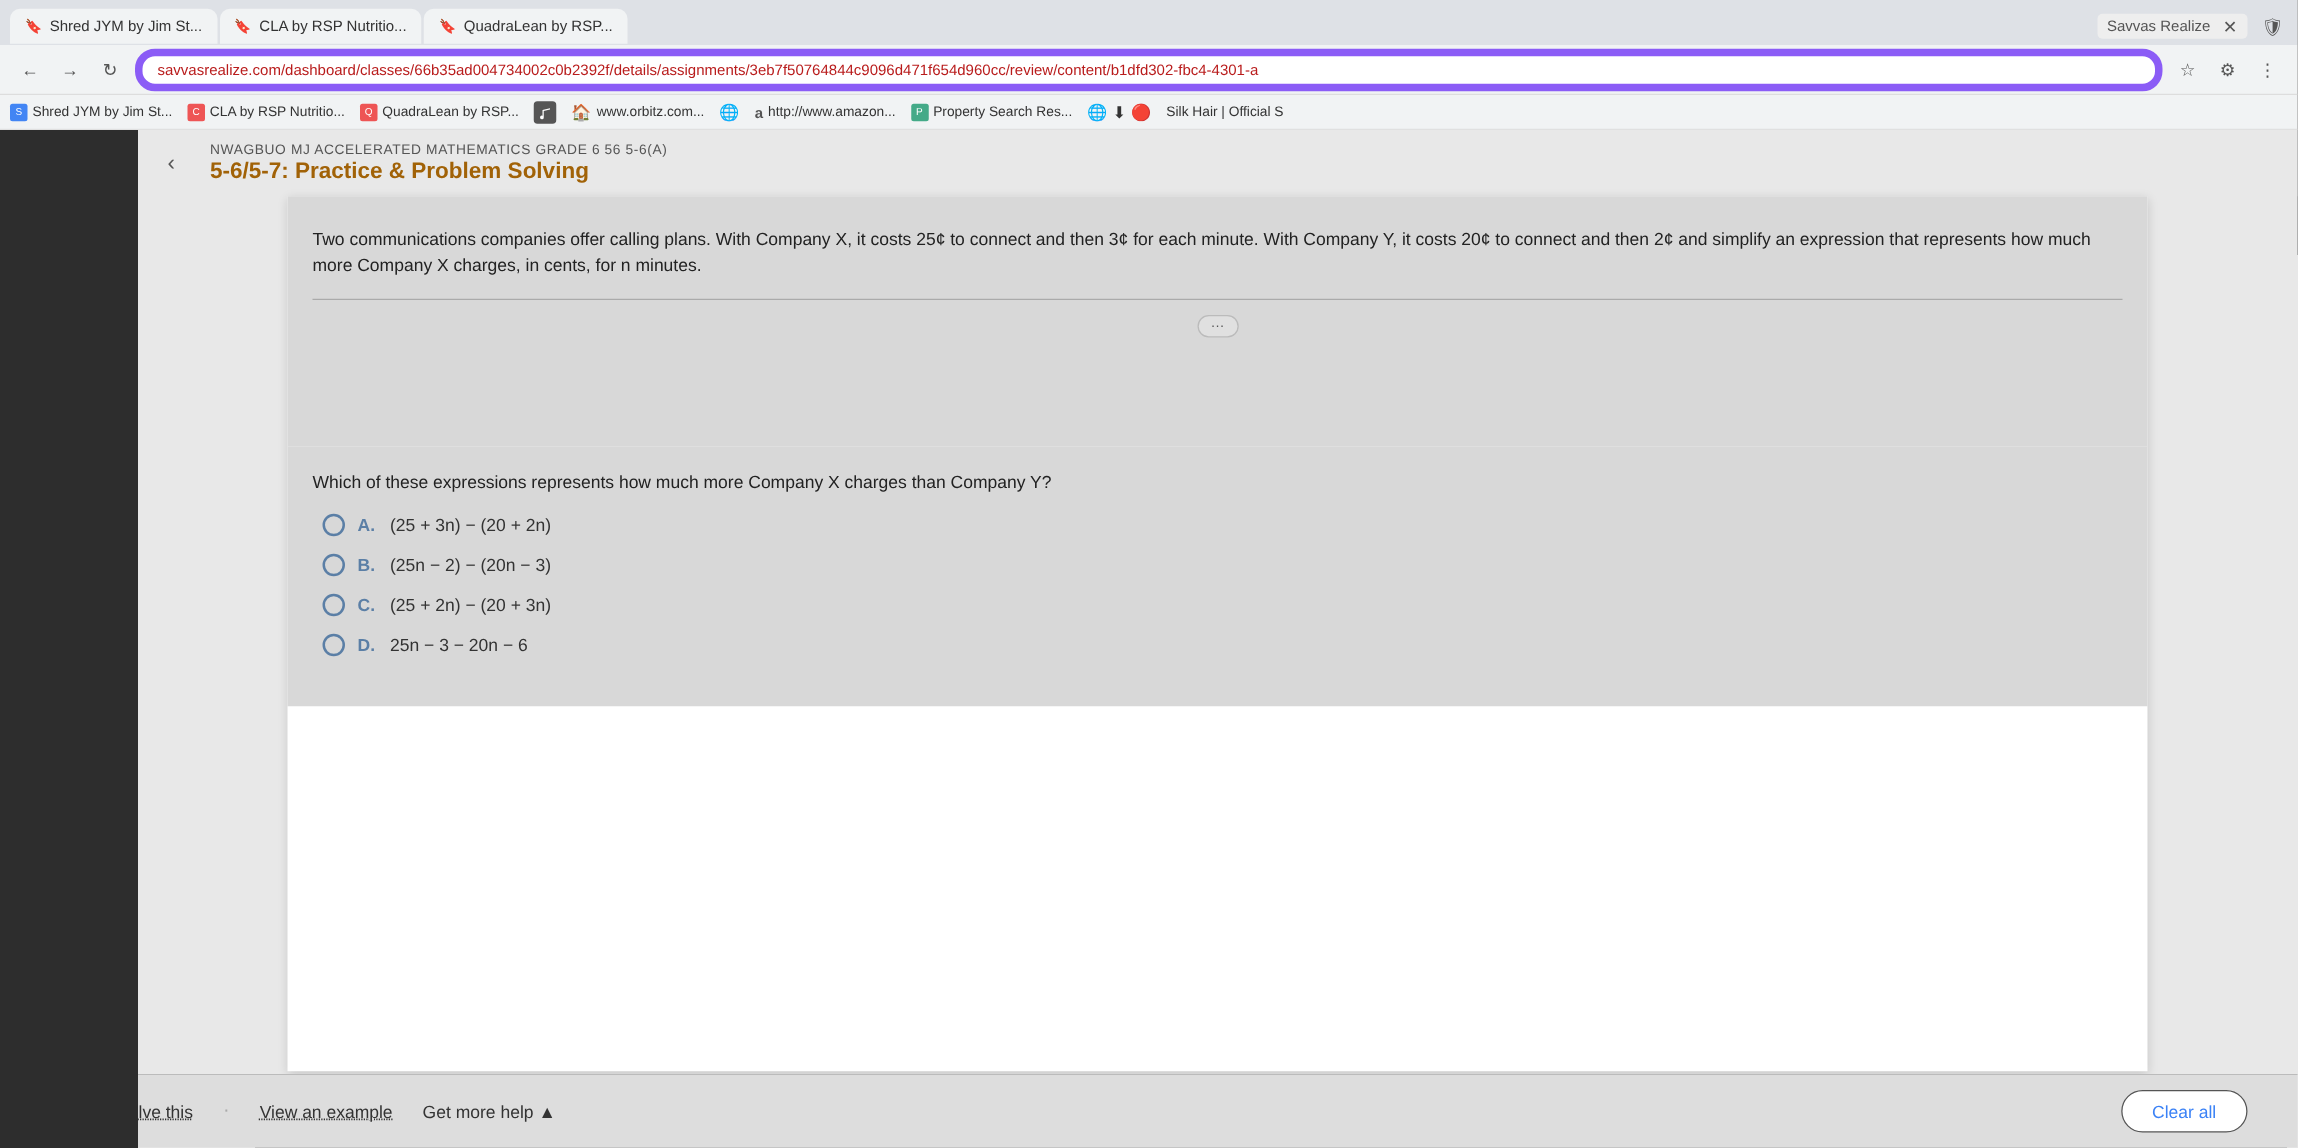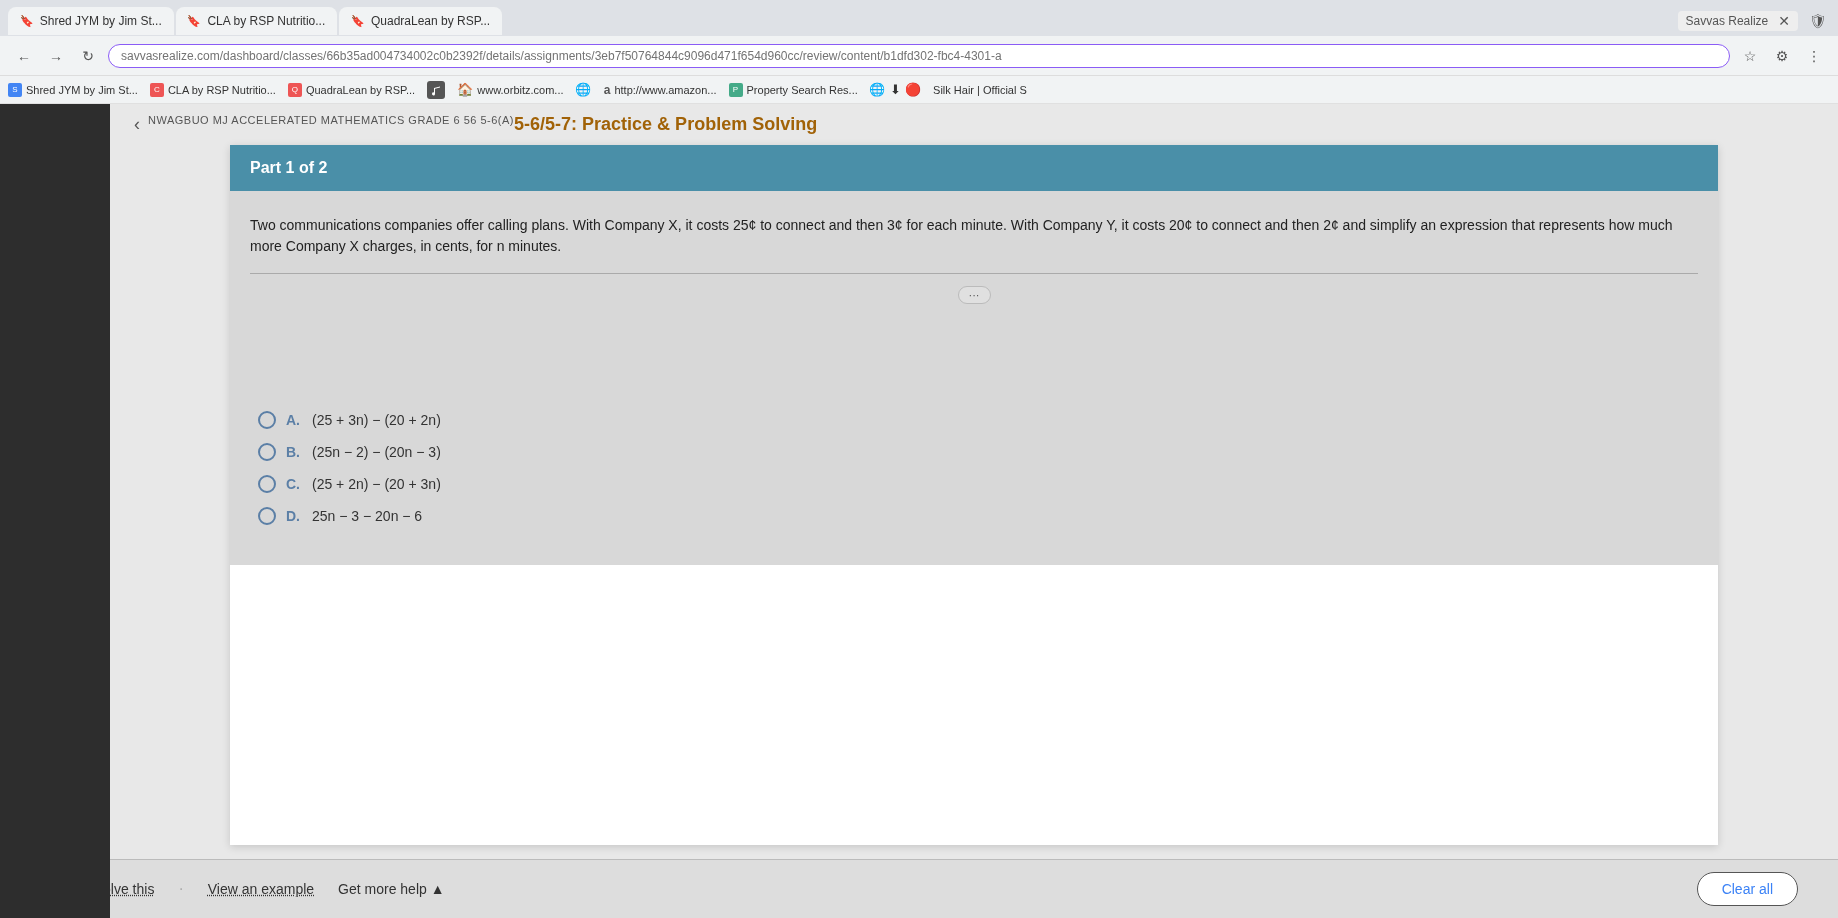--- a/index.html
+++ b/index.html
@@ -55,25 +55,25 @@
       gap: 8px;
       height: 40px;
       border-bottom: 1px solid #ddd;
       font-size: 12px;
       color: #333;
     }
 
     .address-input {
       flex: 1;
       background: #fff;
-      border: 1px solid #8b5cf6;
+      border: 6px solid #8b5cf6;
       border-radius: 16px;
       padding: 4px 12px;
       font-size: 12px;
-      color: #737373;
+      color: #b91c1c;
       overflow: hidden;
       text-overflow: ellipsis;
       white-space: nowrap;
     }
 
     .bookmarks-bar {
       display: flex;
       align-items: center;
       background: #f1f3f4;
       padding: 3px 8px;
@@ -125,21 +125,22 @@
     }
 
     .back-arrow {
       font-size: 18px;
       color: #555;
       cursor: pointer;
     }
 
     .breadcrumb-text {
       display: flex;
-      flex-direction: row;
+      flex-direction: column;
+      margin-left: 20px;
     }
 
     .breadcrumb-top {
       font-size: 11px;
       color: #555;
       text-transform: uppercase;
       letter-spacing: 0.5px;
     }
 
     .breadcrumb-title {
@@ -427,33 +428,31 @@
   <div class="breadcrumb-bar">
     <div class="back-arrow">‹</div>
     <div class="breadcrumb-text">
       <span class="breadcrumb-top">NWAGBUO MJ ACCELERATED MATHEMATICS GRADE 6 56 5-6(A)</span>
       <span class="breadcrumb-title">5-6/5-7: Practice &amp; Problem Solving</span>
     </div>
   </div>
 
   <div class="content-container">
 
-    <div class="part-header">
-      <span class="part-header-text">Part 1 of 2</span>
-    </div>
 
     <div class="question-body">
       <p class="question-text">Two communications companies offer calling plans. With Company X, it costs 25¢ to connect and then 3¢ for each minute. With Company Y, it costs 20¢ to connect and then 2¢ and simplify an expression that represents how much more Company X charges, in cents, for n minutes.</p>
       <hr class="divider-line">
       <div class="expand-btn">
         <span class="expand-pill">···</span>
       </div>
     </div>
 
     <div class="answer-section">
+      <p class="answer-question">Which of these expressions represents how much more Company X charges than Company Y?</p>
 
       <div class="answer-options">
 
         <div class="answer-option">
           <div class="radio-circle"></div>
           <span class="option-letter">A.</span>
           <span class="option-text">(25 + 3n) − (20 + 2n)</span>
         </div>
 
         <div class="answer-option">

